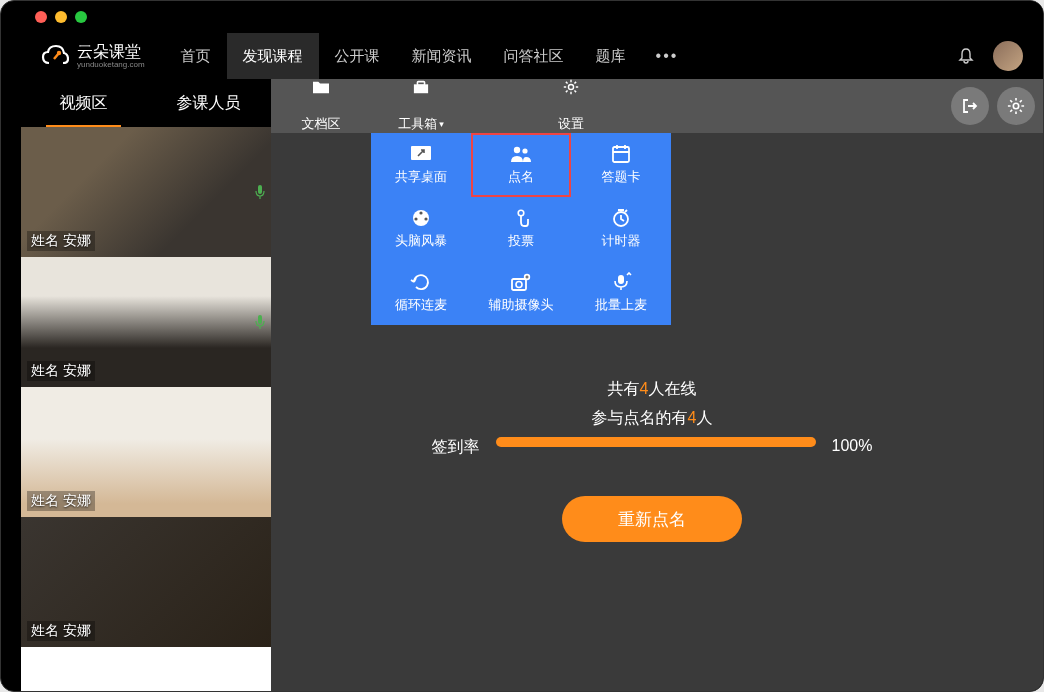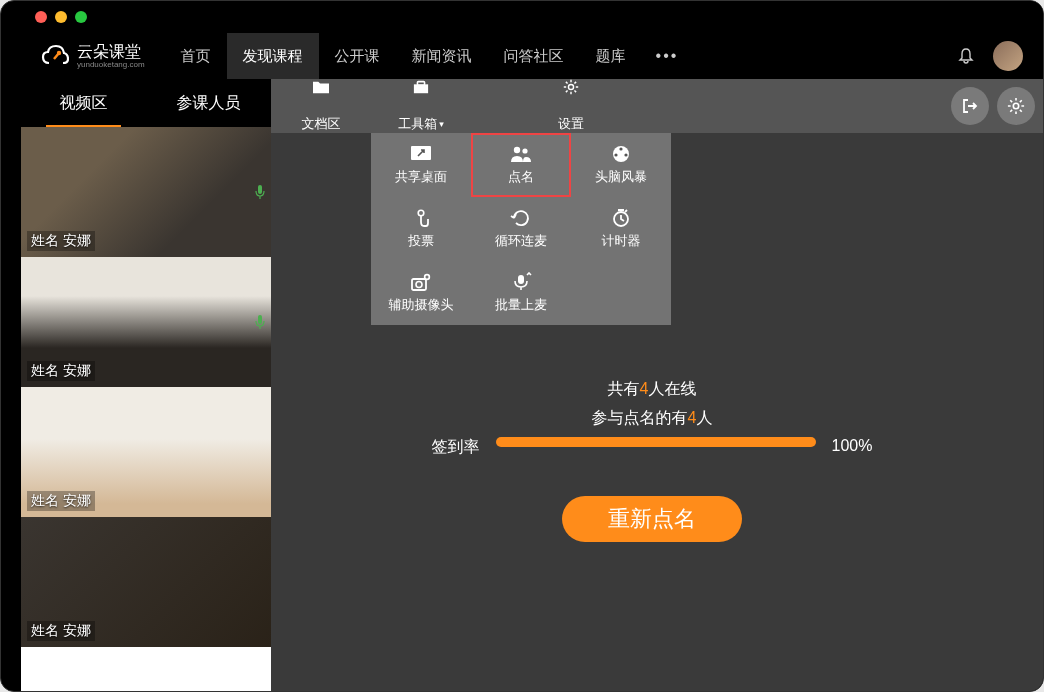--- a/index.html
+++ b/index.html
@@ -39,32 +39,32 @@
     .mic-ind { position:absolute; right:6px; top:50%; transform:translateY(-50%); width:10px; height:16px; }
 
     .content { flex:1; background:#3a3a3a; display:flex; flex-direction:column; position:relative; }
     .toolbar { height:54px; background:#555; display:flex; align-items:stretch; }
     .tool-btn { width:100px; display:flex; flex-direction:column; align-items:center; justify-content:flex-start; gap:20px; color:#fff; font-size:13px; cursor:pointer; }
     .tool-btn .ico { width:22px; height:18px; }
     .tool-center-label { display:flex; align-items:center; gap:2px; }
     .toolbar-spacer { flex:1; }
     .circ-btn { width:38px; height:38px; border-radius:50%; background:#7a7a7a; display:flex; align-items:center; justify-content:center; margin:8px 8px 0 0; cursor:pointer; }
 
-    .tool-menu { position:absolute; top:54px; left:100px; background:#737373; display:grid; grid-template-columns:repeat(3,100px); z-index:5; }
+    .tool-menu { position:absolute; top:54px; left:100px; background:#3b82f6; display:grid; grid-template-columns:repeat(3,100px); z-index:5; }
     .menu-item { height:64px; display:flex; flex-direction:column; align-items:center; justify-content:center; gap:4px; color:#fff; font-size:13px; cursor:pointer; }
     .menu-item.hl { border:2px solid #ef4444; }
     .menu-item .mico { width:24px; height:20px; }
 
     .rollcall { position:absolute; top:300px; left:0; right:10px; display:flex; flex-direction:column; align-items:center; gap:8px; color:#fff; font-size:16px; }
     .rollcall .line1 span, .rollcall .line2 span { color:#ff8c1a; }
     .progress-row { display:flex; align-items:flex-start; gap:16px; }
     .progress-label { font-size:16px; }
     .progress-bar { width:320px; height:10px; background:#ff8c1a; border-radius:5px; }
     .progress-val { font-size:16px; }
-    .recall-btn { margin-top:30px; width:180px; height:46px; border-radius:23px; background:#ff8c1a; color:#fff; font-size:22px; display:flex; align-items:center; justify-content:center; cursor:pointer; border:none; }
+    .recall-btn { margin-top:30px; width:180px; height:46px; border-radius:23px; background:#ff8c1a; color:#fff; font-size:17px; display:flex; align-items:center; justify-content:center; cursor:pointer; border:none; }
 
     svg { display:block; }
   </style>
 </head>
 <body>
 
 <div class="window">
 
   <div class="titlebar">
     <div class="dot r"></div>
@@ -203,46 +203,55 @@
         <div class="menu-item hl">
           <svg class="mico" viewBox="0 0 24 20">
               <circle cx="8" cy="6" r="3.2" fill="#fff"></circle>
               <circle cx="16" cy="7" r="2.6" fill="#fff"></circle>
               <path d="M2 18 Q2 12 8 12 Q14 12 14 18 Z M14 18 Q14 13 17 13 Q22 13 22 18 Z" fill="#fff"></path>
             </svg>
           <span>点名</span>
         </div>
         <div class="menu-item">
           <svg class="mico" viewBox="0 0 24 20">
+              <rect x="4" y="3" width="16" height="15" rx="1.5" fill="none" stroke="#fff" stroke-width="1.8"></rect>
+              <line x1="4" y1="8" x2="20" y2="8" stroke="#fff" stroke-width="1.8"></line>
+              <line x1="8" y1="1" x2="8" y2="5" stroke="#fff" stroke-width="1.8"></line>
+              <line x1="16" y1="1" x2="16" y2="5" stroke="#fff" stroke-width="1.8"></line>
+            </svg>
+          <span>答题卡</span>
+        </div>
+        <div class="menu-item">
+          <svg class="mico" viewBox="0 0 24 20">
               <circle cx="12" cy="10" r="8" fill="#fff"></circle>
               <circle cx="12" cy="5" r="1.6" fill="#555"></circle>
               <circle cx="7" cy="11" r="1.6" fill="#555"></circle>
               <circle cx="17" cy="11" r="1.6" fill="#555"></circle>
             </svg>
           <span>头脑风暴</span>
         </div>
         <div class="menu-item">
           <svg class="mico" viewBox="0 0 24 20">
               <circle cx="12" cy="5" r="2.8" fill="none" stroke="#fff" stroke-width="1.6"></circle>
               <path d="M12 8 L12 14 Q12 18 15 18 L17 18 Q19 18 19 15 L19 11" fill="none" stroke="#fff" stroke-width="1.8"></path>
             </svg>
           <span>投票</span>
         </div>
         <div class="menu-item">
           <svg class="mico" viewBox="0 0 24 20">
-              <path d="M5 10 A7 7 0 1 1 7 15 M5 10 L2 8 M5 10 L7 6" fill="none" stroke="#fff" stroke-width="1.8"></path>
-            </svg>
-          <span>循环连麦</span>
-        </div>
-        <div class="menu-item">
-          <svg class="mico" viewBox="0 0 24 20">
               <circle cx="12" cy="11" r="7" fill="none" stroke="#fff" stroke-width="1.8"></circle>
               <path d="M12 7 L12 11 L15 13 M9 2 L15 2 M16 4 L18 2" stroke="#fff" stroke-width="1.8" fill="none"></path>
             </svg>
           <span>计时器</span>
+        </div>
+        <div class="menu-item">
+          <svg class="mico" viewBox="0 0 24 20">
+              <path d="M5 10 A7 7 0 1 1 7 15 M5 10 L2 8 M5 10 L7 6" fill="none" stroke="#fff" stroke-width="1.8"></path>
+            </svg>
+          <span>循环连麦</span>
         </div>
         <div class="menu-item">
           <svg class="mico" viewBox="0 0 24 20">
               <rect x="3" y="7" width="14" height="11" rx="1.5" fill="none" stroke="#fff" stroke-width="1.8"></rect>
               <circle cx="10" cy="12.5" r="3" fill="none" stroke="#fff" stroke-width="1.6"></circle>
               <circle cx="18" cy="5" r="3.2" fill="#fff"></circle>
               <path d="M18 3.4 L18 6.6 M16.4 5 L19.6 5" stroke="#555" stroke-width="1.2"></path>
             </svg>
           <span>辅助摄像头</span>
         </div>

